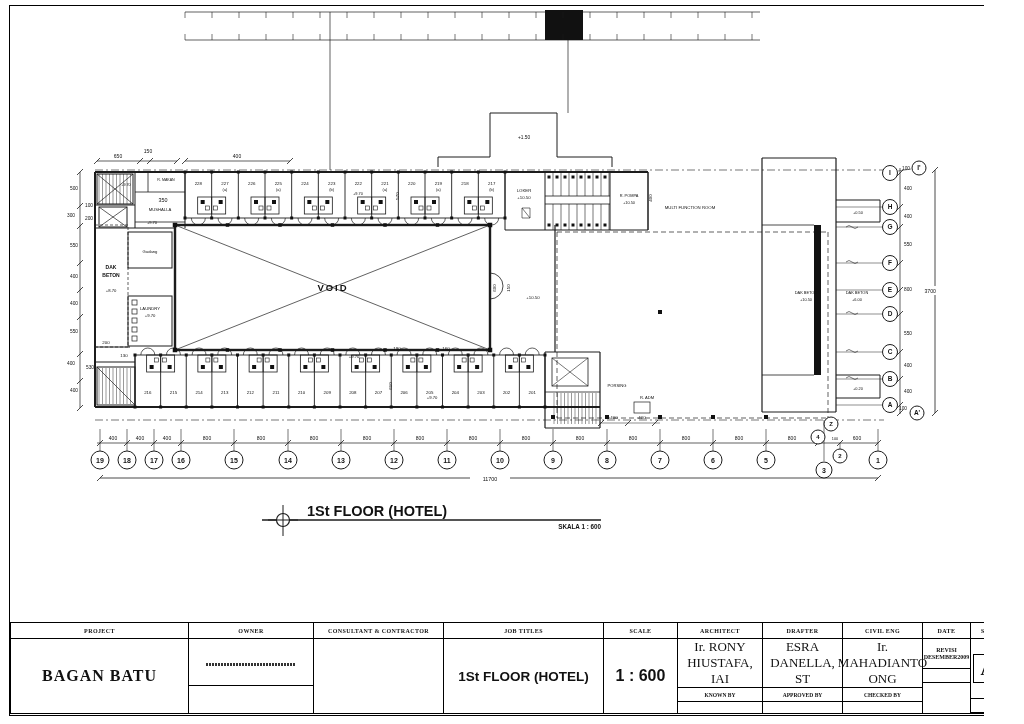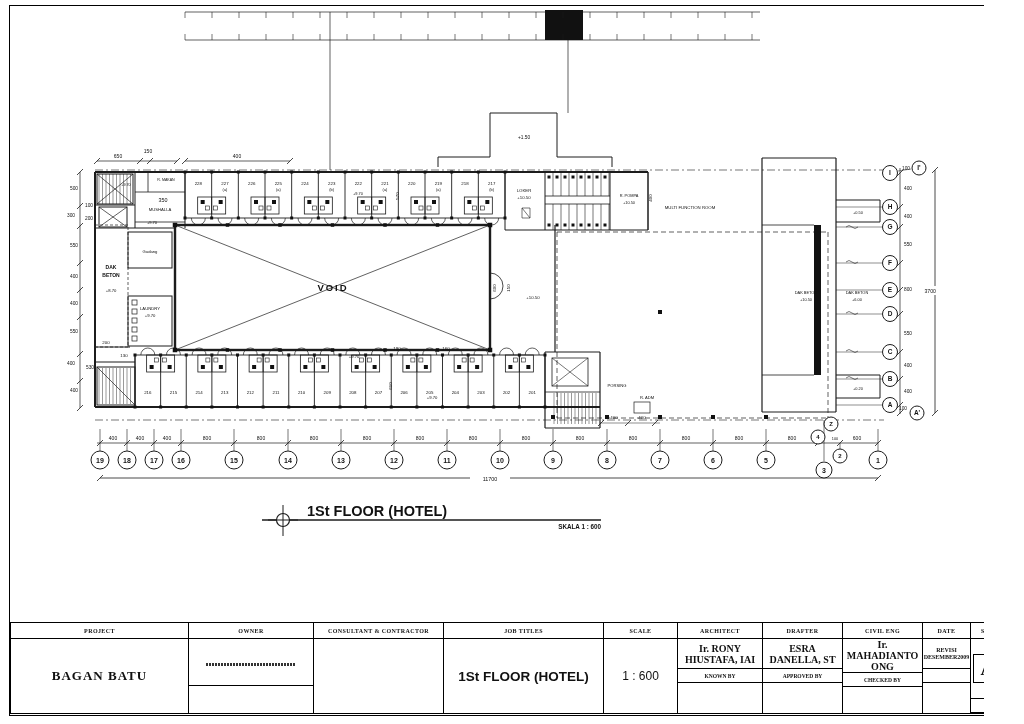--- a/index.html
+++ b/index.html
@@ -16,24 +16,24 @@
   .col{border-right:1.2px solid #000;display:flex;flex-direction:column;min-width:0;}
   .col:last-child{border-right:none;}
   .hd{height:15px;border-bottom:1.1px solid #000;display:flex;align-items:center;
       justify-content:center;font-size:6px;font-weight:bold;letter-spacing:.4px;
       white-space:nowrap;overflow:hidden;}
   .val{flex:1;display:flex;align-items:center;justify-content:center;text-align:center;}
   .v1{flex:0 0 29px;display:flex;align-items:center;justify-content:center;text-align:center;}
   .hd2{height:13px;border-top:1.1px solid #000;border-bottom:1.1px solid #000;display:flex;
        align-items:center;justify-content:center;font-size:5.5px;font-weight:bold;}
   .v2{flex:1;}
-  .project-val{font-size:13px;font-weight:bold;letter-spacing:1px;}
+  .project-val{font-size:16px;font-weight:bold;letter-spacing:1px;}
   .job-val{font-family:"Liberation Sans",sans-serif;font-size:13.5px;font-weight:bold;}
-  .scale-val{font-family:"Liberation Sans",sans-serif;font-size:12px;}
-  .name-val{font-size:10px;font-weight:bold;padding:0 2px;}
+  .scale-val{font-family:"Liberation Sans",sans-serif;font-size:16px;font-weight:bold;}
+  .name-val{font-size:13px;font-weight:normal;padding:0 2px;}
   .date-val{font-size:6px;font-weight:bold;line-height:7px;flex-direction:column;}
   .sheet-box{flex:0 0 27px;margin:15px 2px;border:1.8px solid #000;display:flex;
              align-items:center;justify-content:center;font-size:19px;font-weight:bold;}
   .owner-box{flex:1;position:relative;}
   .owner-sig{position:absolute;left:14%;top:24px;width:72%;height:3px;
              background:repeating-linear-gradient(90deg,#333 0 2px,transparent 2px 3px);}
   .owner-div{position:absolute;left:0;top:46px;width:100%;border-top:1px solid #000;}
 </style>
 </head>
 <body>

